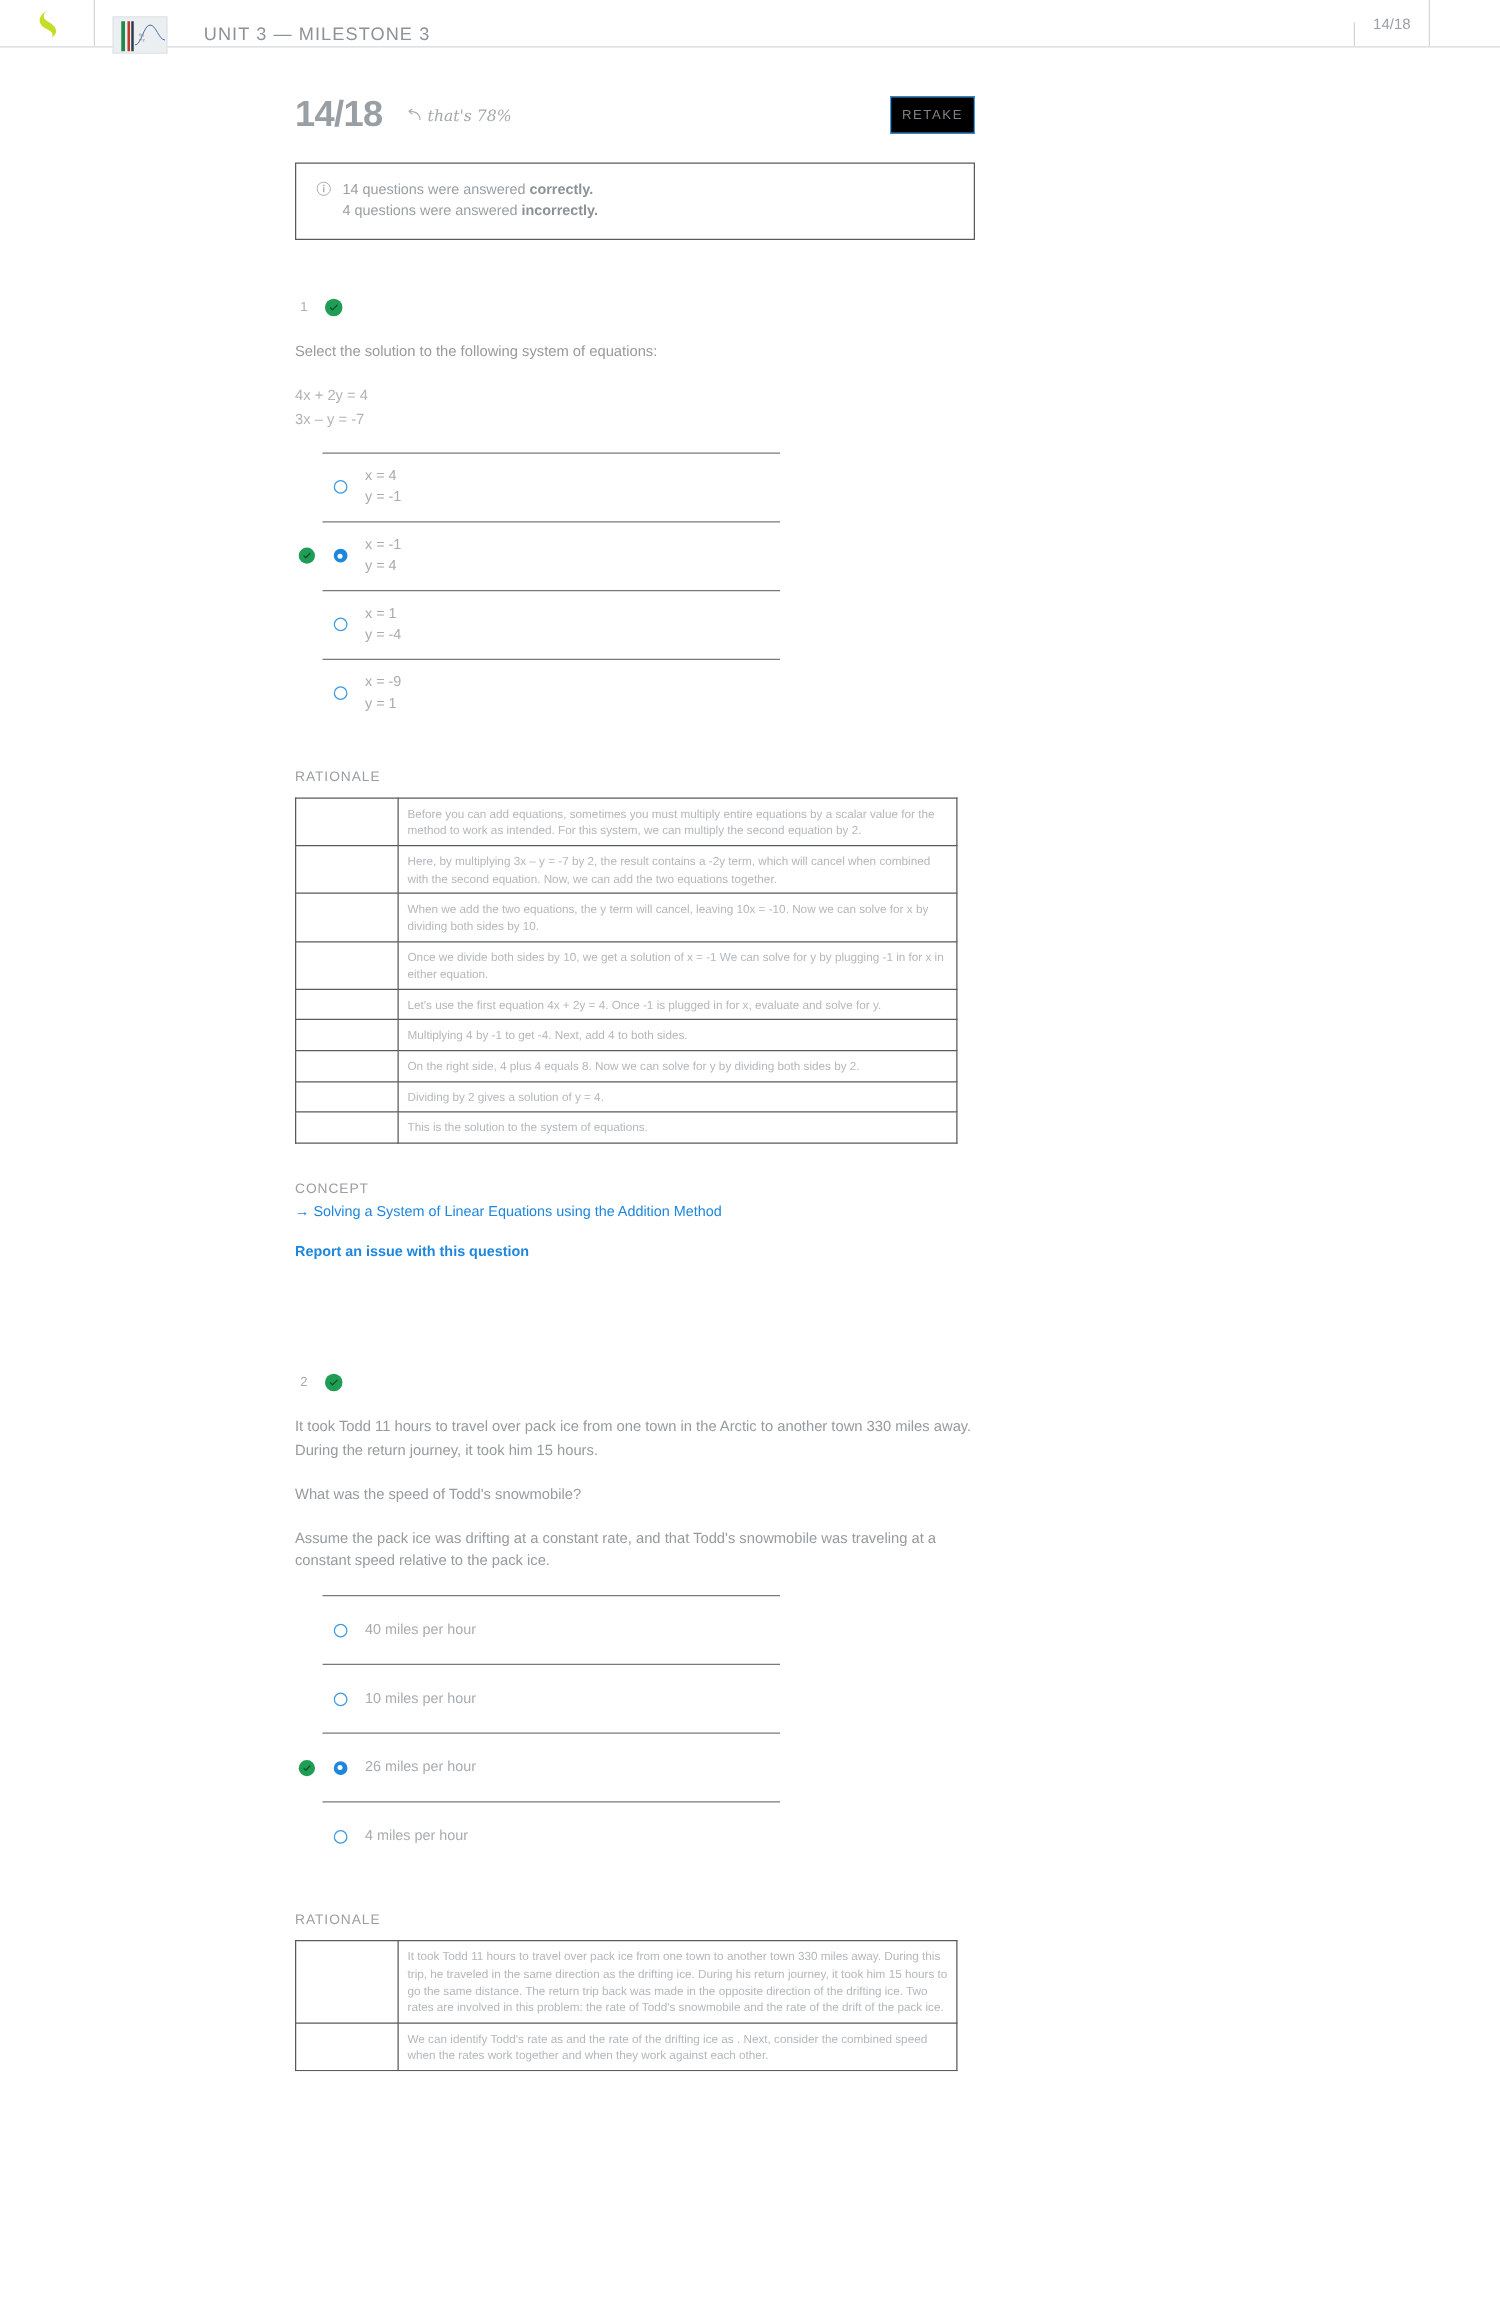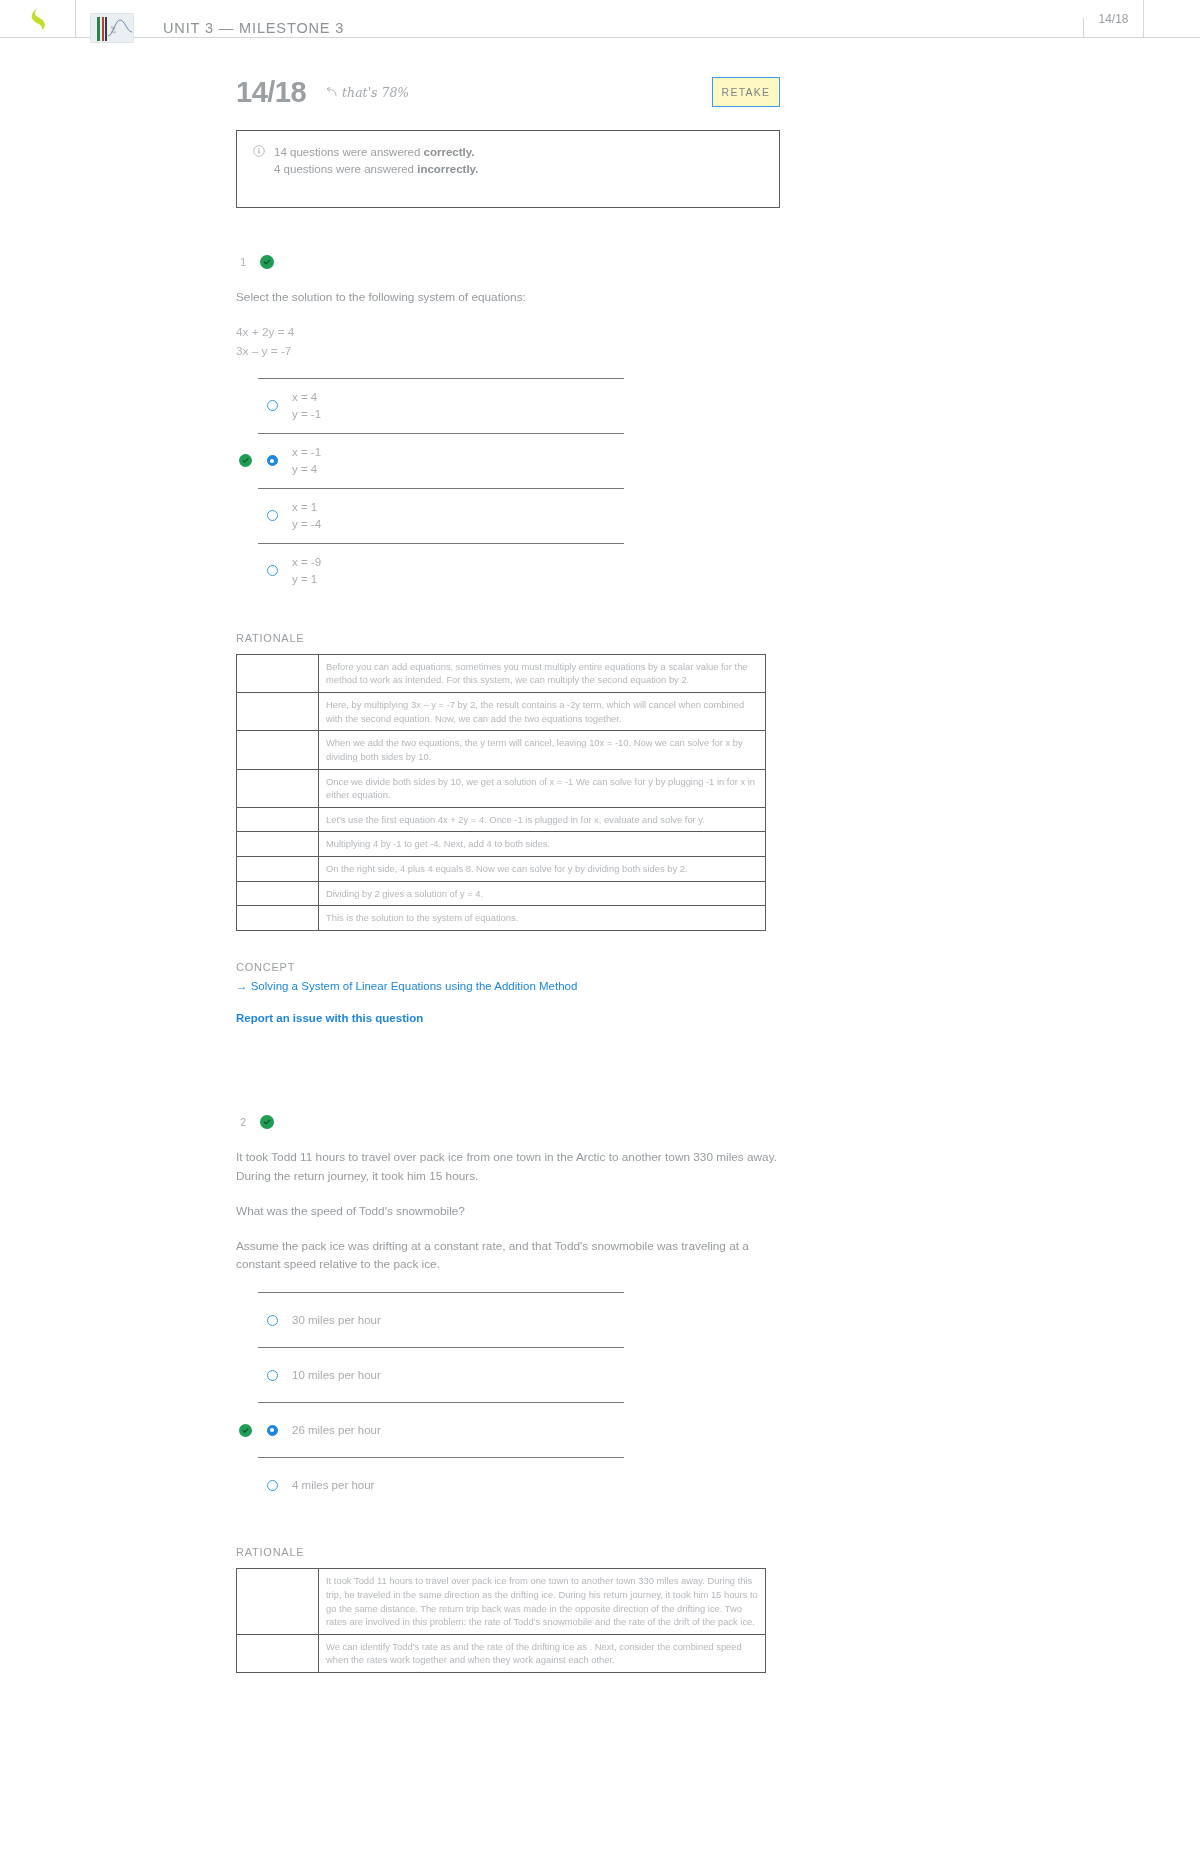--- a/index.html
+++ b/index.html
@@ -92,33 +92,33 @@
     font-size:12.5px;
     font-family:"DejaVu Serif", serif;
     font-style:italic;
   }
   .retake-btn {
     margin-left:auto;
     width:68px;
     height:30px;
     border:1px solid #3b9ae1;
     color:#7e838a;
-    background:#fef9c3;
+    background:#000000;
     font-size:10.5px;
     letter-spacing:0.12em;
     display:flex;
     align-items:center;
     justify-content:center;
     cursor:pointer;
   }
 
   .info-box {
     margin-top:16px;
     border:1px solid #585b5e;
-    padding:13px 16px 30px 16px;
+    padding:13px 16px 14px 16px;
     display:flex;
     gap:9px;
     align-items:flex-start;
   }
   .info-icon { flex:0 0 auto; margin-top:1px; }
   .info-lines { font-size:11.5px; line-height:1.45; color:#9a9fa3; }
   .info-lines b { color:#8d9296; font-weight:bold; }
 
   
   .question { margin-top:44px; }
@@ -403,21 +403,21 @@
       <div class="q-text">What was the speed of Todd's snowmobile?</div>
       <div class="q-text">Assume the pack ice was drifting at a constant rate, and that Todd's snowmobile was traveling at a constant speed relative to the pack ice.</div>
 
       <div class="options">
         <div class="opt-sep"></div>
         <div class="opt-row">
           <span class="opt-correct-mark"></span>
           <span class="opt-radio-cell">
                 <span class="radio"></span>
               </span>
-          <span class="opt-label">30 miles per hour</span>
+          <span class="opt-label">40 miles per hour</span>
         </div>
 
         <div class="opt-sep"></div>
         <div class="opt-row">
           <span class="opt-correct-mark"></span>
           <span class="opt-radio-cell">
                 <span class="radio"></span>
               </span>
           <span class="opt-label">10 miles per hour</span>
         </div>

